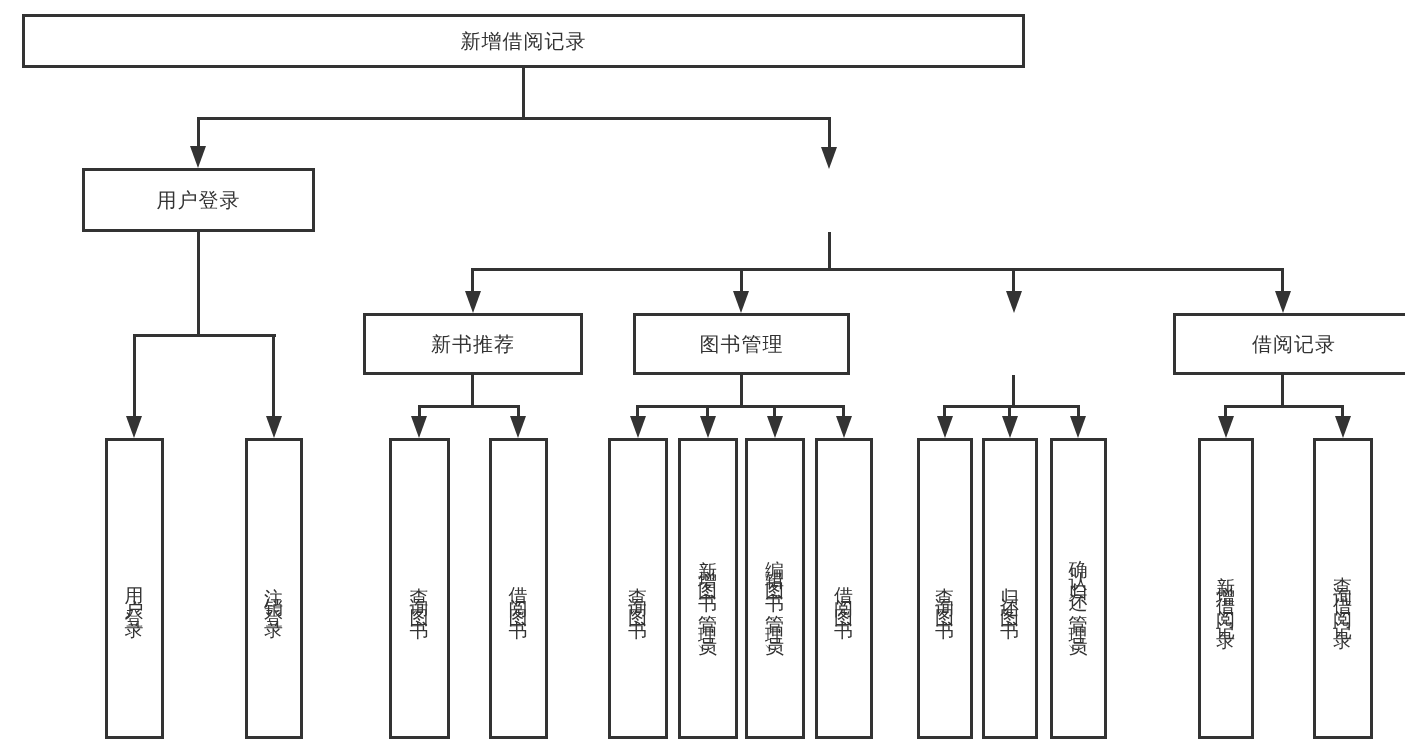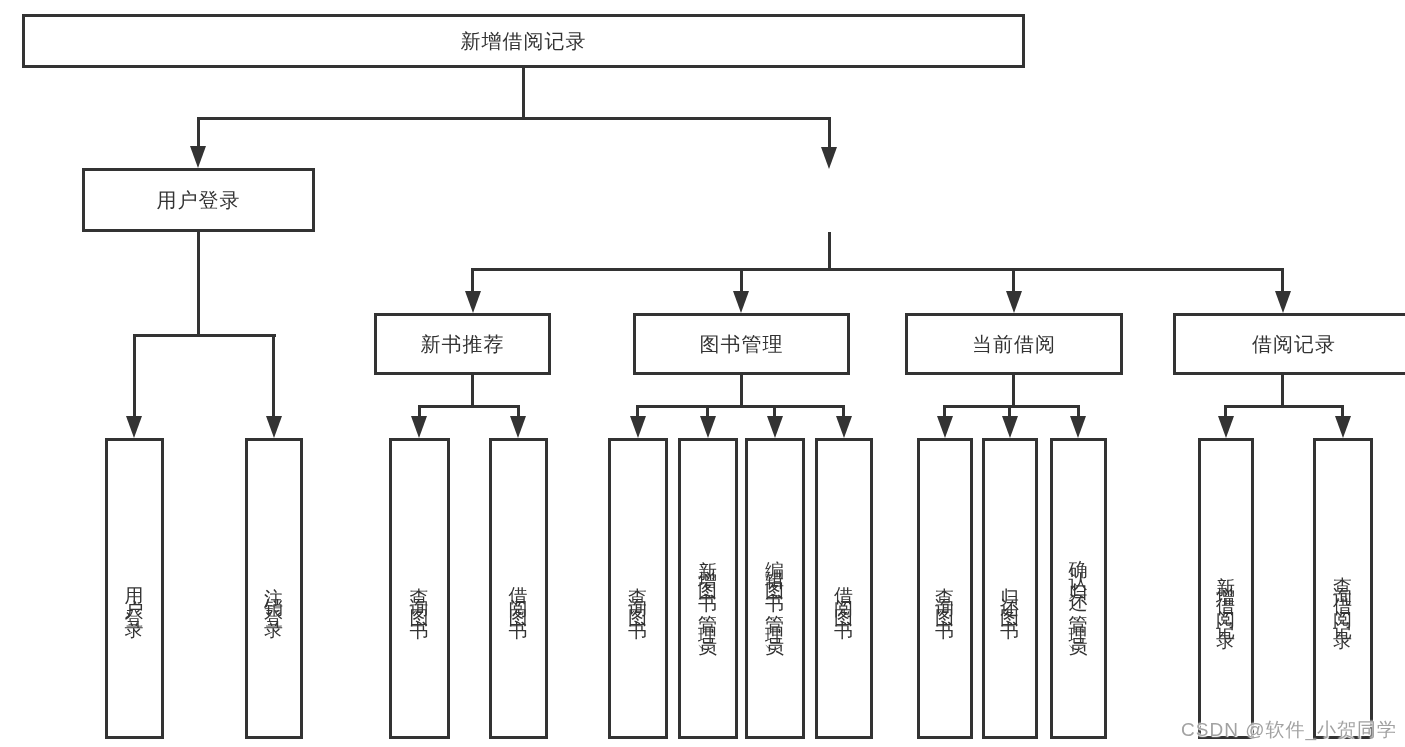--- a/index.html
+++ b/index.html
@@ -81,28 +81,25 @@
   <div class="hl" style="left:471px;top:268px;width:812px"></div>
   <div class="vl" style="left:471px;top:268px;height:24px"></div>
   <div class="vl" style="left:740px;top:268px;height:24px"></div>
   <div class="vl" style="left:1012px;top:268px;height:24px"></div>
   <div class="vl" style="left:1281px;top:268px;height:24px"></div>
   <div class="ar" style="left:465px;top:291px"></div>
   <div class="ar" style="left:733px;top:291px"></div>
   <div class="ar" style="left:1006px;top:291px"></div>
   <div class="ar" style="left:1275px;top:291px"></div>
 
-  <div class="box" style="left:374px;top:313px;width:177px;height:62px">
+  <div class="box" style="left:363px;top:313px;width:220px;height:62px">
     <span>新书推荐</span>
   </div>
   <div class="box" style="left:633px;top:313px;width:217px;height:62px">
     <span>图书管理</span>
-  </div>
-  <div class="box" style="left:905px;top:313px;width:218px;height:62px">
-    <span>当前借阅</span>
   </div>
   <div class="box" style="left:1173px;top:313px;width:242px;height:62px">
     <span>借阅记录</span>
   </div>
 
   <div class="vl" style="left:471px;top:375px;height:32px"></div>
   <div class="hl" style="left:418px;top:405px;width:101px"></div>
   <div class="vl" style="left:418px;top:405px;height:12px"></div>
   <div class="vl" style="left:517px;top:405px;height:12px"></div>
   <div class="ar" style="left:411px;top:416px"></div>
@@ -172,15 +169,14 @@
     <span class="vtext">确认归还（管理员）</span>
   </div>
 
   <div class="box leaf" style="left:1198px;top:438px;width:56px;height:301px">
     <span class="vtext">新增借阅记录</span>
   </div>
   <div class="box leaf" style="left:1313px;top:438px;width:60px;height:301px">
     <span class="vtext">查询借阅记录</span>
   </div>
 
-  <div class="watermark">CSDN @软件_小贺同学</div>
 
 </div>
 
 </body></html>

